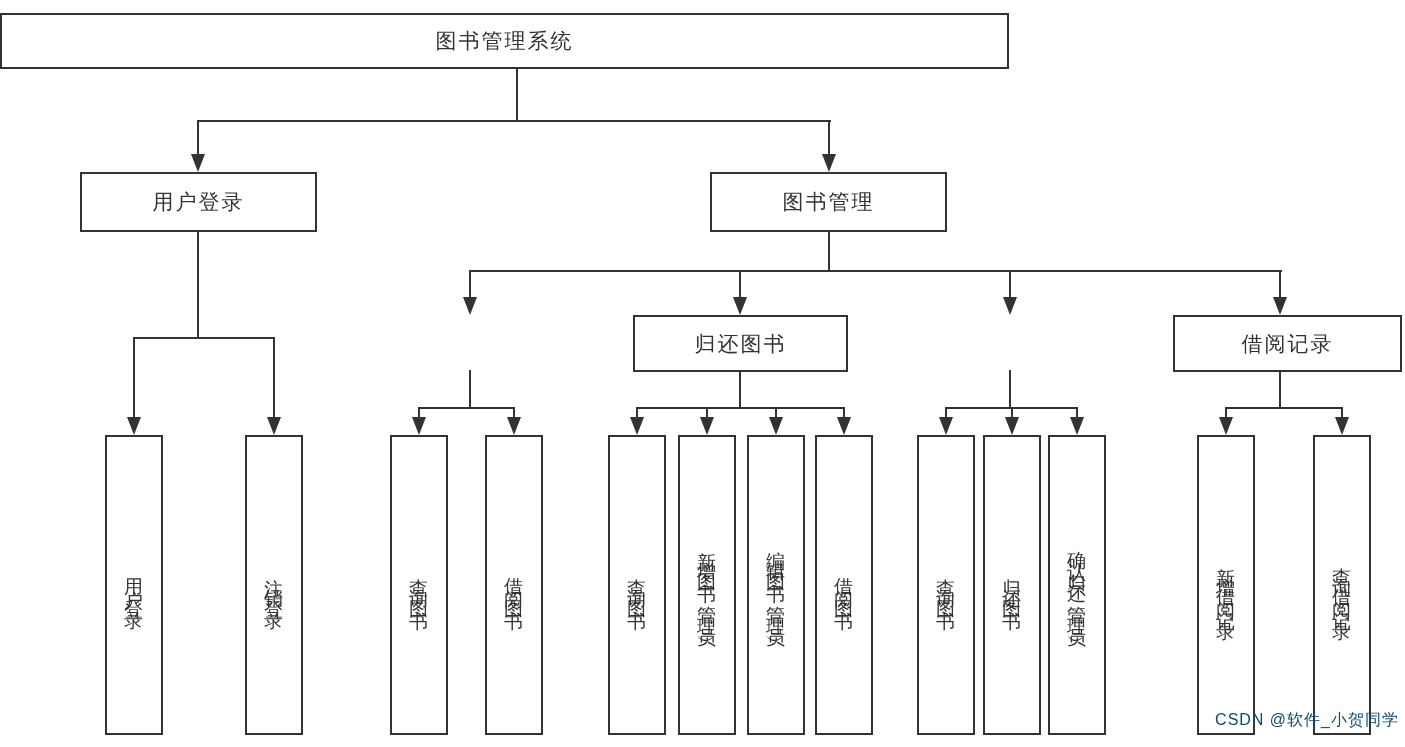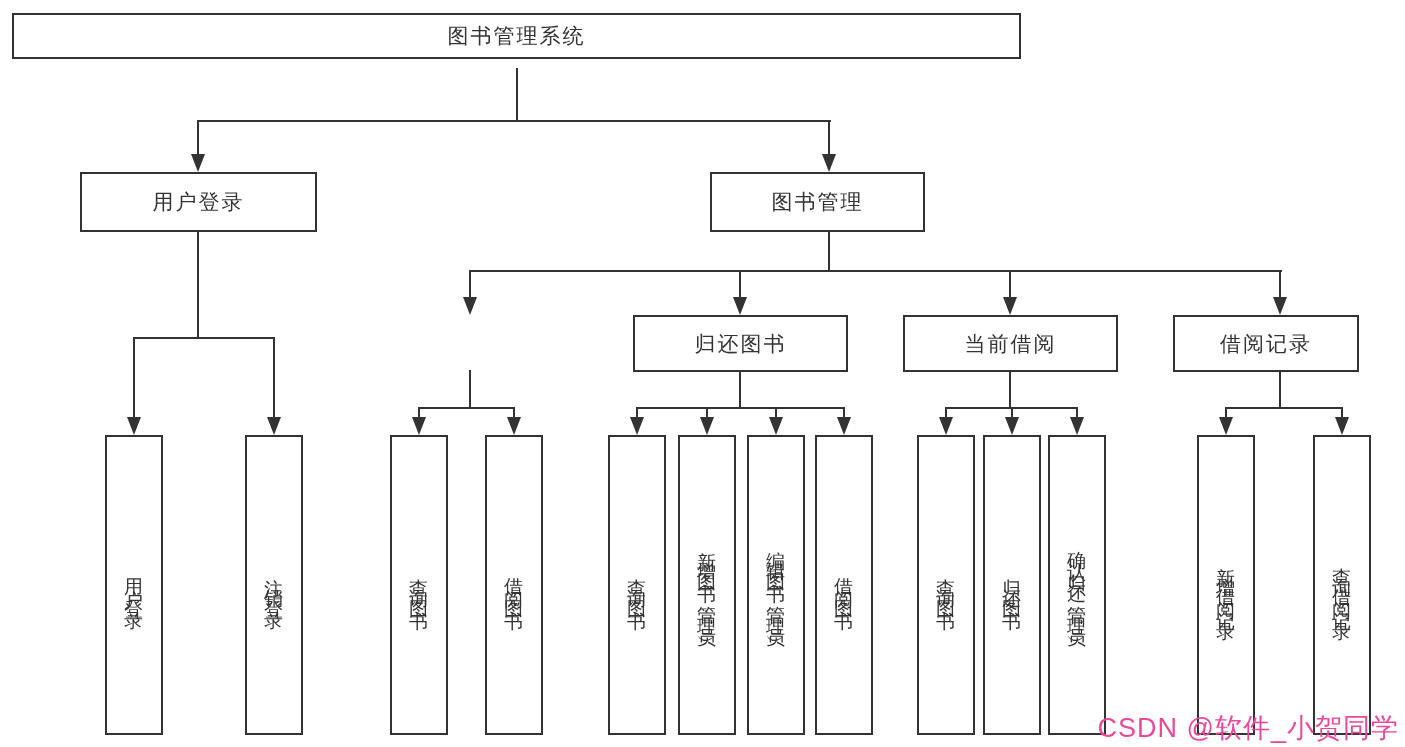--- a/index.html
+++ b/index.html
@@ -44,22 +44,22 @@
     position: absolute;
     width: 0; height: 0;
     border-left: 7px solid transparent;
     border-right: 7px solid transparent;
     border-top: 18px solid #333333;
   }
   .watermark {
     position: absolute;
     right: 6px;
     top: 710px;
-    font-size: 27px;
-    color: #ec4899;
+    font-size: 16px;
+    color: #0c4a6e;
     letter-spacing: 1px;
     white-space: nowrap;
   }
 </style>
 </head>
 <body>
 
 <div class="canvas">
 
   <div class="vline" style="left:516px;top:68px;height:54px"></div>
@@ -114,38 +114,35 @@
   <div class="arrowhead" style="left:1005px;top:417px"></div>
   <div class="arrowhead" style="left:1070px;top:417px"></div>
 
   <div class="vline" style="left:1279px;top:370px;height:39px"></div>
   <div class="hline" style="left:1225px;top:407px;width:118px"></div>
   <div class="vline" style="left:1225px;top:407px;height:12px"></div>
   <div class="vline" style="left:1341px;top:407px;height:12px"></div>
   <div class="arrowhead" style="left:1219px;top:417px"></div>
   <div class="arrowhead" style="left:1335px;top:417px"></div>
 
-  <div class="box" style="left:12px;top:13px;width:1009px;height:46px">
+  <div class="box" style="left:0;top:13px;width:1009px;height:56px">
     <span class="lbl">图书管理系统</span>
   </div>
 
   <div class="box" style="left:80px;top:172px;width:237px;height:60px">
     <span class="lbl">用户登录</span>
   </div>
-  <div class="box" style="left:710px;top:172px;width:215px;height:60px">
+  <div class="box" style="left:710px;top:172px;width:237px;height:60px">
     <span class="lbl">图书管理</span>
   </div>
 
   <div class="box" style="left:633px;top:315px;width:215px;height:57px">
     <span class="lbl">归还图书</span>
   </div>
-  <div class="box" style="left:903px;top:315px;width:215px;height:57px">
-    <span class="lbl">当前借阅</span>
-  </div>
-  <div class="box" style="left:1173px;top:315px;width:186px;height:57px">
+  <div class="box" style="left:1173px;top:315px;width:229px;height:57px">
     <span class="lbl">借阅记录</span>
   </div>
 
   <div class="box vbox" style="left:105px;top:435px">
     <span class="lbl">用户登录</span>
   </div>
   <div class="box vbox" style="left:245px;top:435px">
     <span class="lbl">注销登录</span>
   </div>
 

